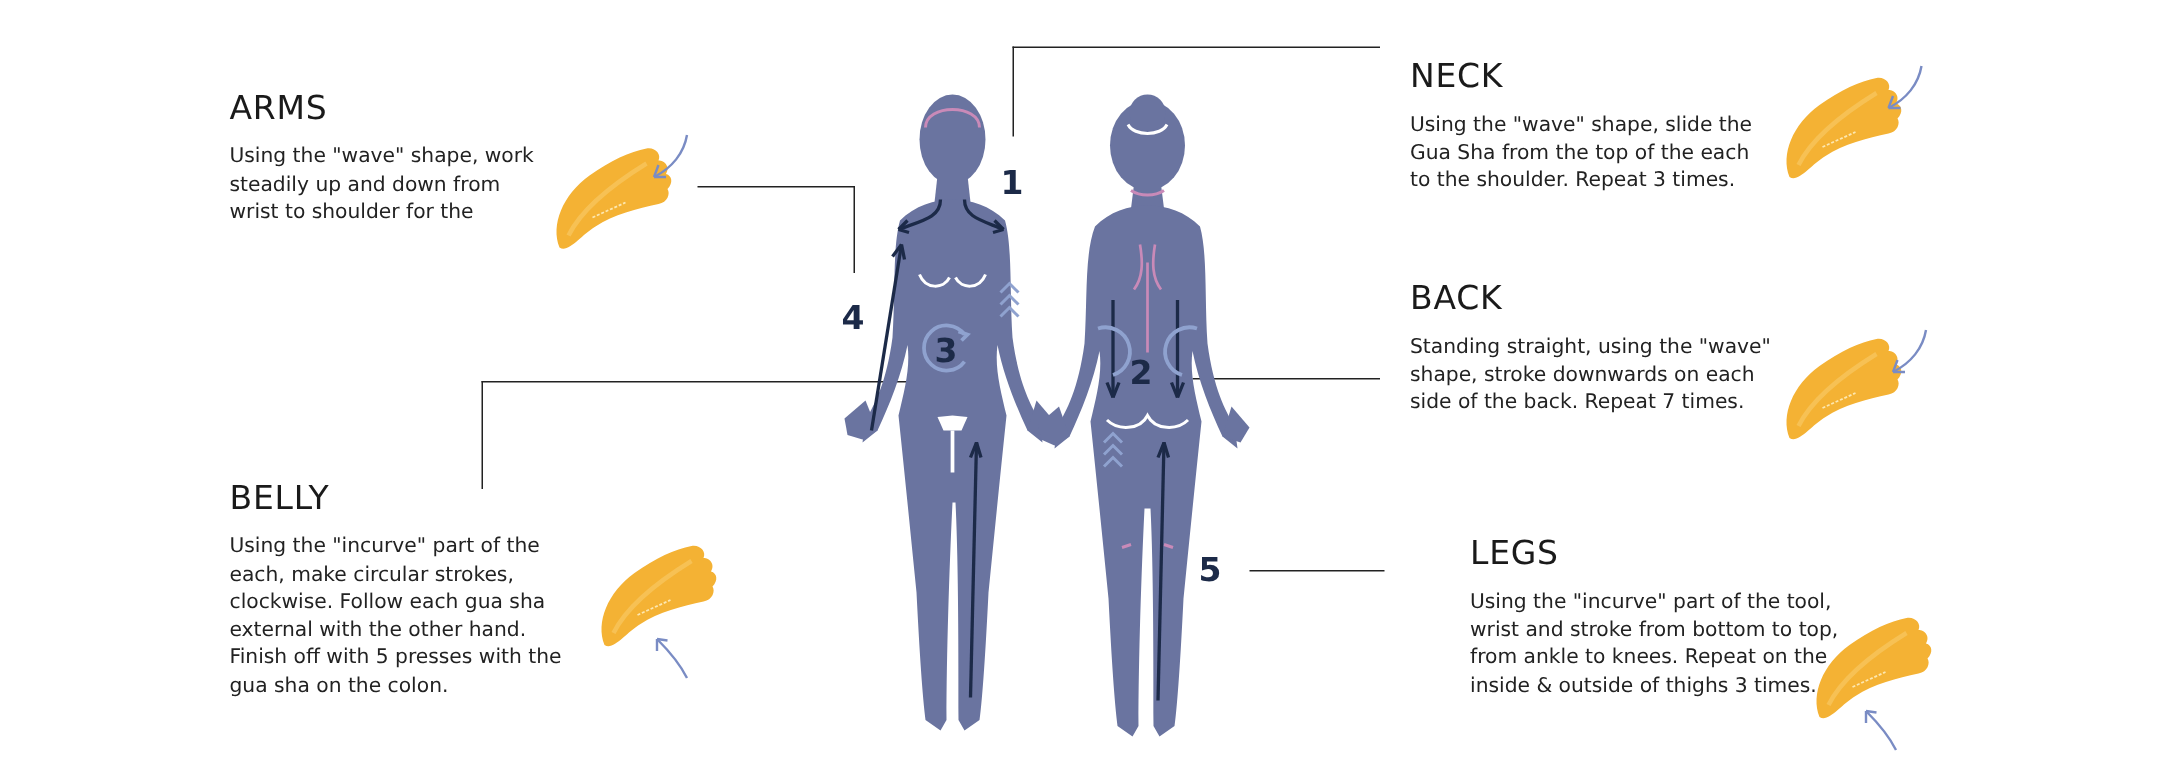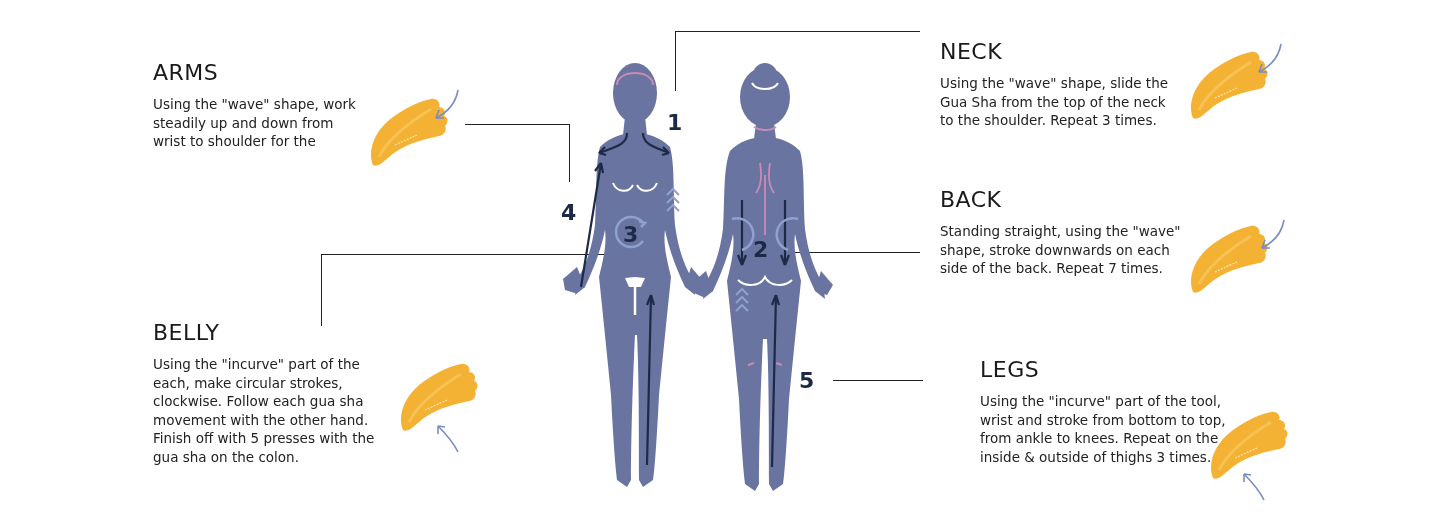--- a/index.html
+++ b/index.html
@@ -37,21 +37,21 @@
   </svg>
 <svg style="left:432px;top:88px;" width="30" height="36" viewBox="0 0 30 36">
     <path d="M26,2 C24,14 16,24 4,30" stroke="#7a8cc4" stroke-width="1.6" fill="none"></path>
     <path d="M4,30 L12,30 M4,30 L7,22" stroke="#7a8cc4" stroke-width="1.6" fill="none"></path>
   </svg>
 
 <div class="section" style="left:940px;top:18px;width:250px;margin-top:21px;">
   <h2 class="heading">NECK</h2>
   <p class="desc">
     <span>Using the "wave" shape, slide the</span><br>
-    <span>Gua Sha from the top of the neck</span><br>
+    <span>Gua Sha from the top of the each</span><br>
     <span>to the shoulder. Repeat 3 times.</span>
   </p>
 </div>
 <svg style="left:1185px;top:48px;" width="90" height="75" viewBox="0 0 90 75">
     <use href="#guasha"></use>
   </svg>
 <svg style="left:1255px;top:42px;" width="30" height="36" viewBox="0 0 30 36">
     <path d="M26,2 C24,14 16,24 4,30" stroke="#7a8cc4" stroke-width="1.6" fill="none"></path>
     <path d="M4,30 L12,30 M4,30 L7,22" stroke="#7a8cc4" stroke-width="1.6" fill="none"></path>
   </svg>
@@ -71,21 +71,21 @@
     <path d="M26,2 C24,14 16,24 4,30" stroke="#7a8cc4" stroke-width="1.6" fill="none"></path>
     <path d="M4,30 L12,30 M4,30 L7,22" stroke="#7a8cc4" stroke-width="1.6" fill="none"></path>
   </svg>
 
 <div class="section" style="left:153px;top:320px;width:250px;">
   <h2 class="heading">BELLY</h2>
   <p class="desc">
     <span>Using the "incurve" part of the</span><br>
     <span>each, make circular strokes,</span><br>
     <span>clockwise. Follow each gua sha</span><br>
-    <span>movement with the other hand.</span><br>
+    <span>external with the other hand.</span><br>
     <span>Finish off with 5 presses with the</span><br>
     <span>gua sha on the colon.</span>
   </p>
 </div>
 <svg style="left:395px;top:360px;" width="90" height="75" viewBox="0 0 90 75">
     <use href="#guasha"></use>
   </svg>
 <svg style="left:432px;top:418px;" width="30" height="36" viewBox="0 0 30 36">
     <path d="M26,34 C22,26 14,16 6,8" stroke="#7a8cc4" stroke-width="1.6" fill="none"></path>
     <path d="M6,8 L6,16 M6,8 L13,9" stroke="#7a8cc4" stroke-width="1.6" fill="none"></path>

